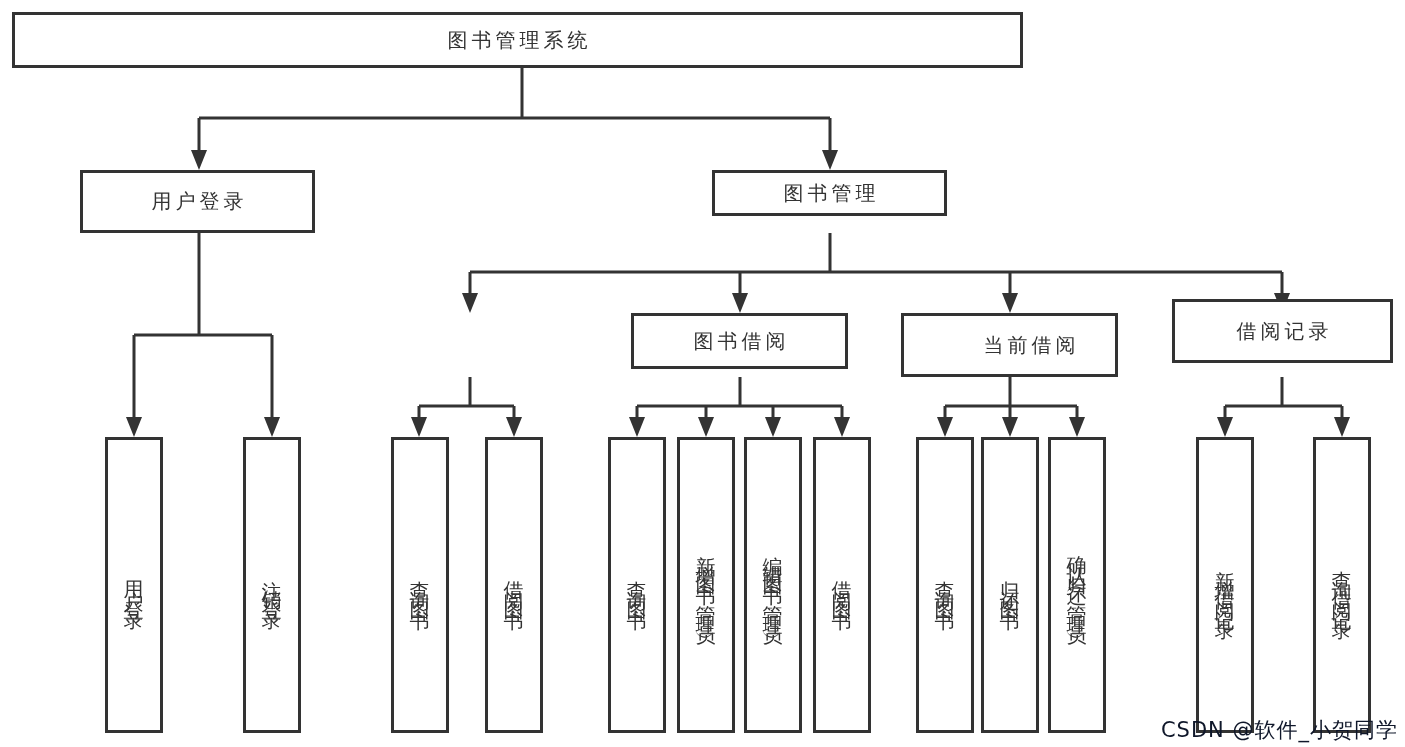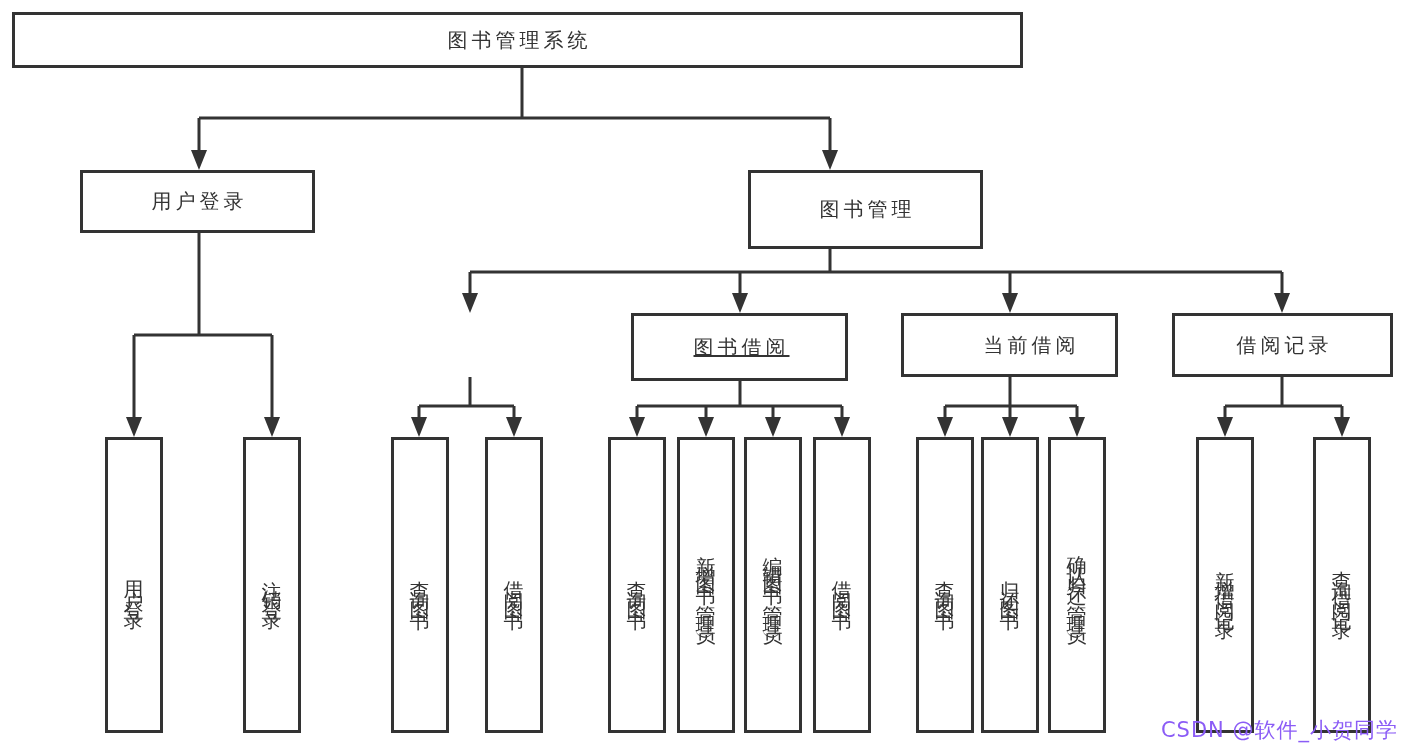--- a/index.html
+++ b/index.html
@@ -55,21 +55,21 @@
     line-height: 1;
     letter-spacing: 10px;
     white-space: nowrap;
   }
   .watermark {
     position: absolute;
     right: 7px;
     bottom: 3px;
     font-size: 21px;
     letter-spacing: 1px;
-    color: #8b5cf6;
+    color: #0f172a;
     z-index: 10;
     white-space: nowrap;
   }
 </style>
 </head>
 <body>
 
 <div class="canvas">
 
   <svg class="connectors" viewBox="0 0 1405 747" xmlns="http://www.w3.org/2000/svg">
@@ -100,25 +100,25 @@
       <polygon points="1002,417 1018,417 1010,437"></polygon>
       <polygon points="1069,417 1085,417 1077,437"></polygon>
       <polygon points="1217,417 1233,417 1225,437"></polygon>
       <polygon points="1334,417 1350,417 1342,437"></polygon>
     </g>
   </svg>
 
   <div class="box" style="left:12px; top:12px; width:1011px; height:56px;">图书管理系统</div>
 
   <div class="box" style="left:80px; top:170px; width:235px; height:63px;">用户登录</div>
-  <div class="box" style="left:748px; top:170px; width:235px; height:79px;">图书管理</div>
+  <div class="box" style="left:712px; top:170px; width:235px; height:46px;">图书管理</div>
 
-  <div class="box" style="left:631px; top:313px; width:217px; height:68px;text-decoration:underline;">图书借阅</div>
+  <div class="box" style="left:631px; top:313px; width:217px; height:56px;">图书借阅</div>
   <div class="box" style="left:901px; top:313px; width:217px; height:64px;padding-left:40px;">当前借阅</div>
-  <div class="box" style="left:1172px; top:313px; width:221px; height:64px;">借阅记录</div>
+  <div class="box" style="left:1172px; top:299px; width:221px; height:64px;">借阅记录</div>
 
   <div class="leaf" style="left:105px;">
     <span class="vtext">用户登录</span>
   </div>
   <div class="leaf" style="left:243px;">
     <span class="vtext">注销登录</span>
   </div>
 
   <div class="leaf" style="left:391px;">
     <span class="vtext">查询图书</span>

